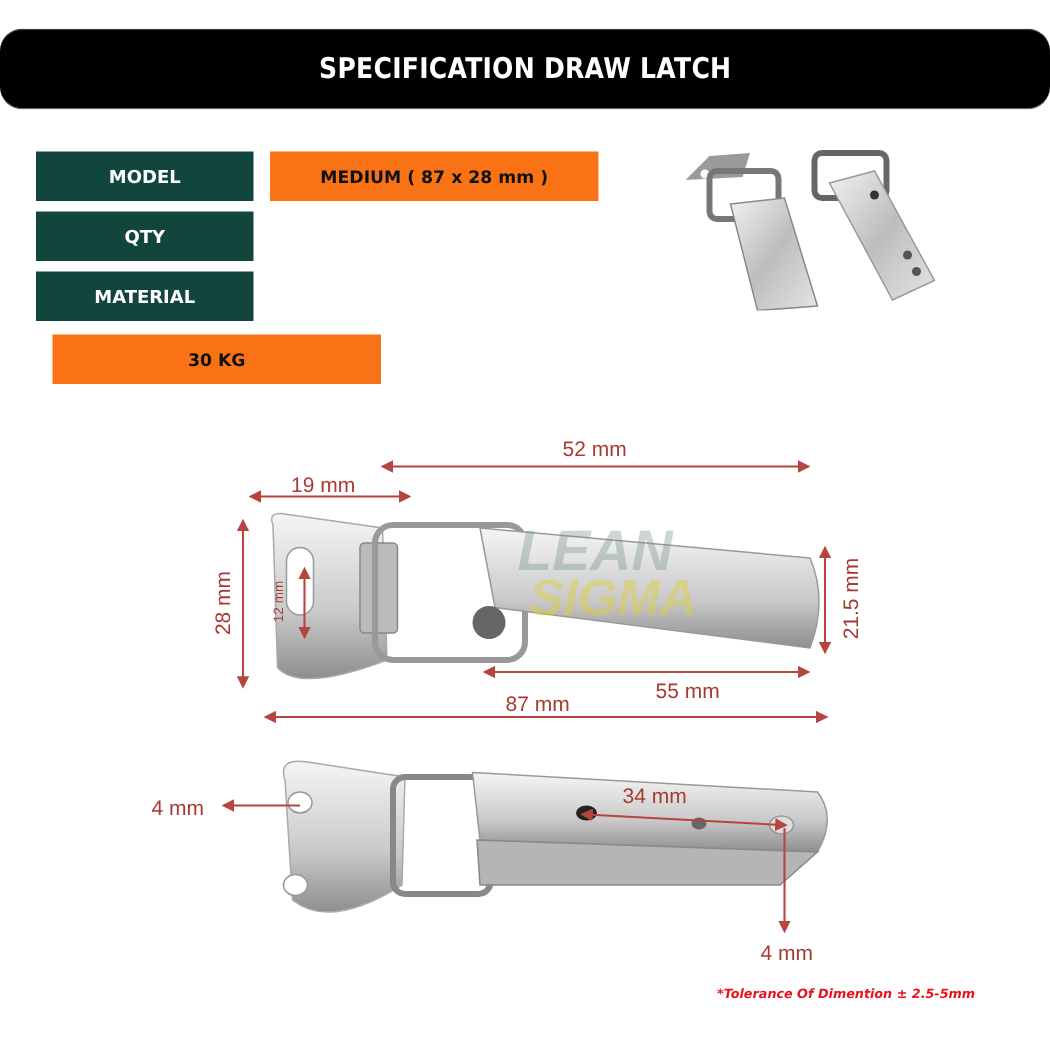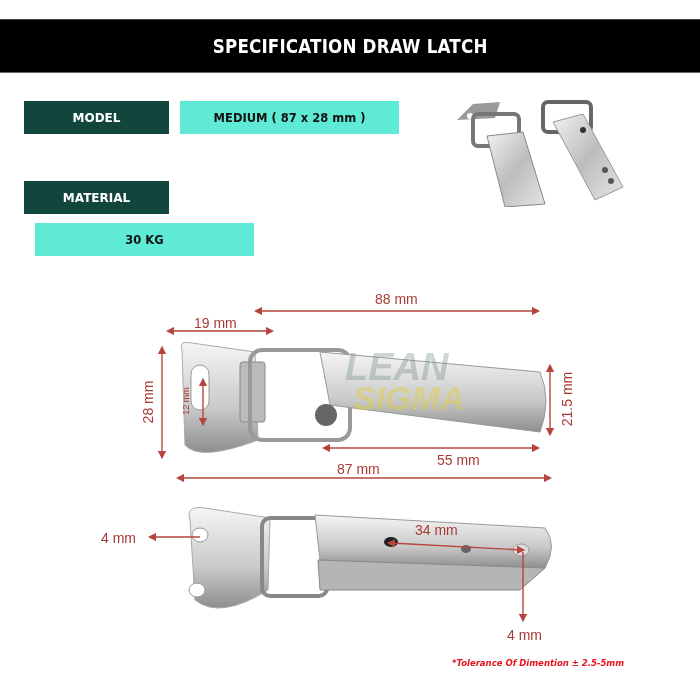--- a/index.html
+++ b/index.html
@@ -1,40 +1,41 @@
 <!DOCTYPE html>
 <html><head>
 <meta charset="utf-8">
 <style>
   html, body { margin:0; padding:0; }
   body { width:700px; height:700px; background:#ffffff; position:relative; overflow:hidden; font-family:"Liberation Sans", sans-serif; }
-  .title-bar { position:absolute; left:0; top:19px; width:700px; height:52px; background:#000; border-top:1px solid #444; border-bottom:1px solid #666; display:flex; align-items:center; justify-content:center; }
+  .title-bar { position:absolute; left:0; top:19px; width:700px; height:52px; background:#000; border-top:1px solid #444; border-bottom:1px solid #666; display:flex; align-items:center; justify-content:center;border-radius:15px; }
   .title-bar span { color:#fff; font-family:"DejaVu Sans", sans-serif; font-weight:bold; font-size:19px; letter-spacing:0.2px; transform:scaleX(0.88); }
   .spec-row { position:absolute; left:24px; height:18px; display:flex; }
   .spec-label { width:145px; height:33px; background:#12463c; color:#fff; display:flex; align-items:center; justify-content:center; font-family:"DejaVu Sans", sans-serif; font-weight:bold; font-size:12px; }
-  .spec-value { margin-left:11px; width:219px; height:33px; background:#5eead4; color:#111; display:flex; align-items:center; justify-content:center; font-family:"DejaVu Sans", sans-serif; font-weight:bold; font-size:11.5px; }
+  .spec-value { margin-left:11px; width:219px; height:33px; background:#f97316; color:#111; display:flex; align-items:center; justify-content:center; font-family:"DejaVu Sans", sans-serif; font-weight:bold; font-size:11.5px; }
   .photo { position:absolute; left:445px; top:92px; width:195px; height:115px; }
   .diagram { position:absolute; left:0; top:280px; width:700px; height:380px; }
   .dim { position:absolute; color:#a83a34; font-size:14px; font-family:"Liberation Sans", sans-serif; white-space:nowrap; }
   .dim.small { font-size:9px; }
   .dim.vert { transform:rotate(-90deg); transform-origin:center; }
-  .note { position:absolute; left:452px; top:658px; color:#e8121d; font-family:"DejaVu Sans", sans-serif; font-weight:bold; font-style:italic; font-size:8.5px; white-space:nowrap;text-align:right; }
+  .note { position:absolute; left:478px; top:658px; color:#e8121d; font-family:"DejaVu Sans", sans-serif; font-weight:bold; font-style:italic; font-size:8.5px; white-space:nowrap;text-align:right; }
 </style>
 </head>
 <body>
 
 <div class="title-bar">
   <span>SPECIFICATION DRAW LATCH</span>
 </div>
 
 <div class="spec-row" style="top:101px">
   <div class="spec-label">MODEL</div>
   <div class="spec-value">MEDIUM ( 87 x 28 mm )</div>
 </div>
 <div class="spec-row" style="top:141px">
+  <div class="spec-label">QTY</div>
 </div>
 <div class="spec-row" style="top:181px">
   <div class="spec-label">MATERIAL</div>
 </div>
 <div class="spec-row" style="top:223px">
   <div class="spec-value">30 KG</div>
 </div>
 
 <svg class="photo" viewBox="0 0 195 115">
   <defs>
@@ -91,21 +92,21 @@
   <path d="M315 515 L545 528 Q558 545 545 568 L320 560 Z" fill="url(#steel2)" stroke="#999"></path>
   <path d="M318 560 L545 568 L520 590 L320 590 Z" fill="#b5b5b5" stroke="#888"></path>
   <ellipse cx="391" cy="542" rx="7" ry="5" fill="#222"></ellipse>
   <ellipse cx="466" cy="549" rx="5" ry="4" fill="#666"></ellipse>
   <ellipse cx="521" cy="550" rx="8" ry="6" fill="#ddd" stroke="#999"></ellipse>
   <line x1="200" y1="537" x2="152" y2="537" stroke="#b5453e" stroke-width="1.4" marker-end="url(#ah)"></line>
   <line x1="391" y1="543" x2="521" y2="550" stroke="#b5453e" stroke-width="1.4" marker-start="url(#ah)" marker-end="url(#ah)"></line>
   <line x1="523" y1="552" x2="523" y2="618" stroke="#b5453e" stroke-width="1.4" marker-end="url(#ah)"></line>
 </svg>
 
-<span class="dim" style="left:375px;top:291px">88 mm</span>
+<span class="dim" style="left:375px;top:291px">52 mm</span>
 <span class="dim" style="left:194px;top:315px">19 mm</span>
 <span class="dim vert" style="left:127px;top:394px">28 mm</span>
 <span class="dim small vert" style="left:172px;top:396px">12 mm</span>
 <span class="dim vert" style="left:540px;top:391px">21.5 mm</span>
 <span class="dim" style="left:437px;top:452px">55 mm</span>
 <span class="dim" style="left:337px;top:461px">87 mm</span>
 <span class="dim" style="left:101px;top:530px">4 mm</span>
 <span class="dim" style="left:415px;top:522px">34 mm</span>
 <span class="dim" style="left:507px;top:627px">4 mm</span>
 

